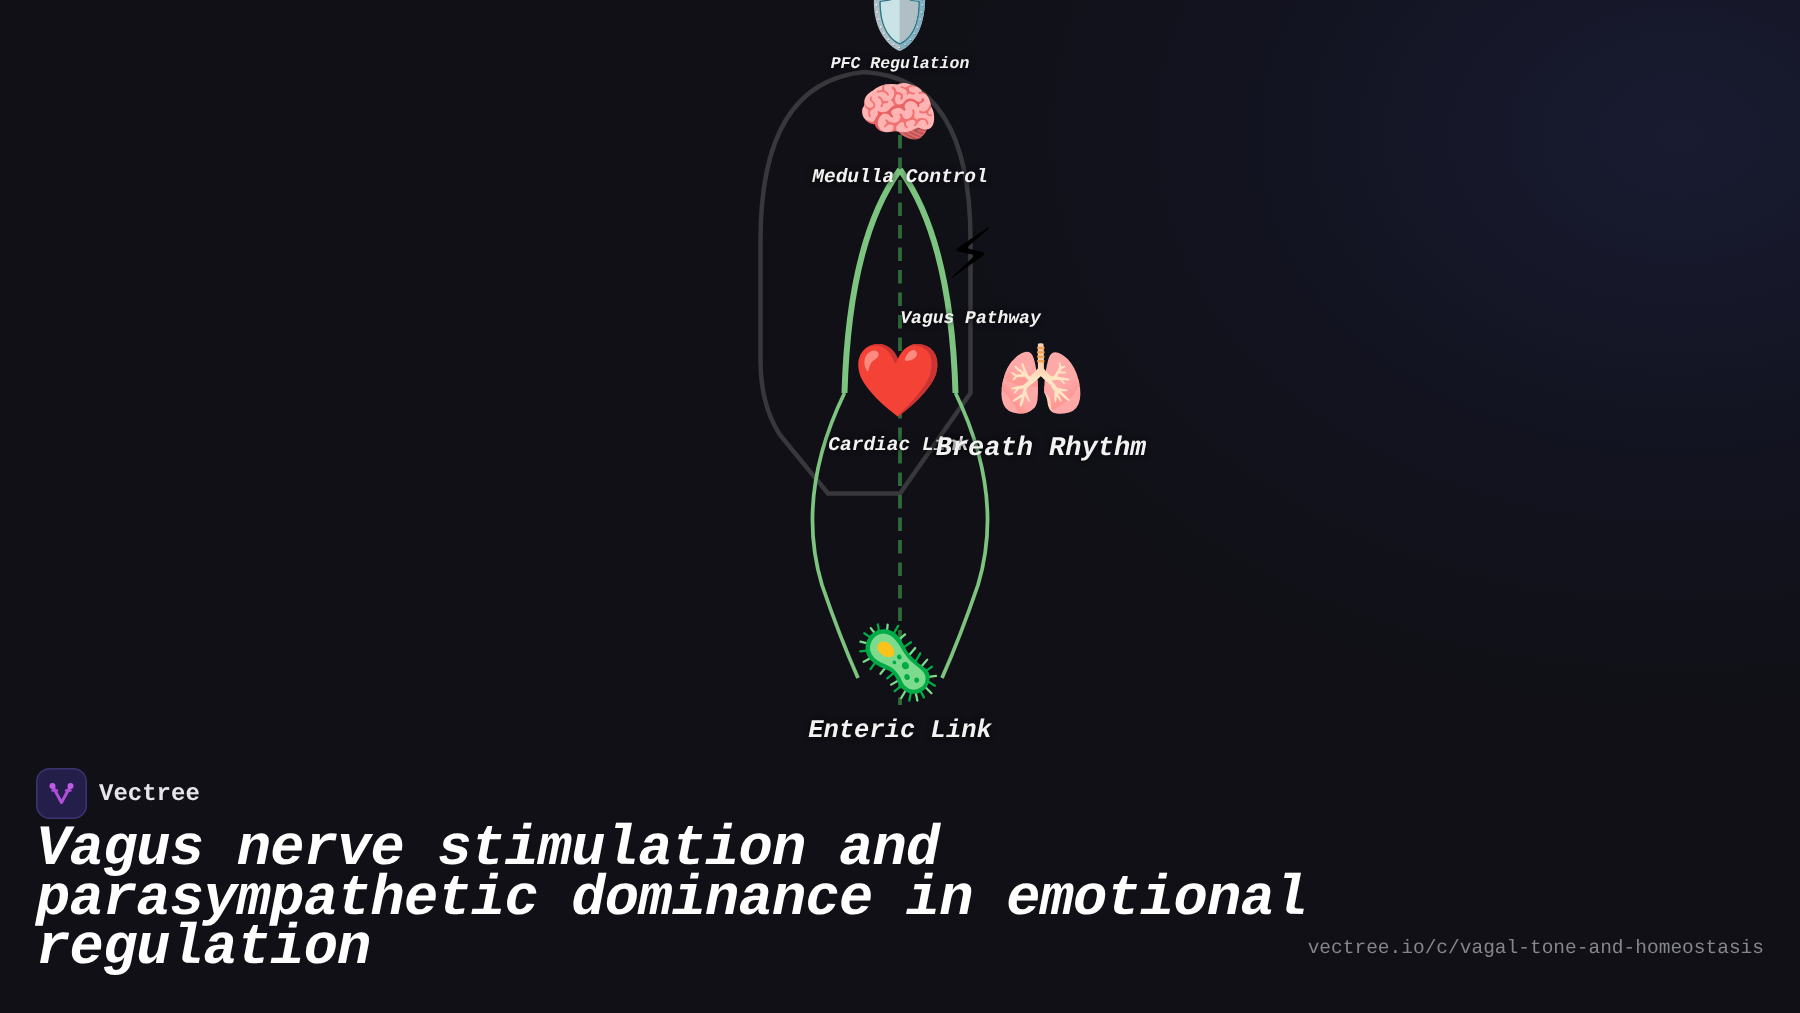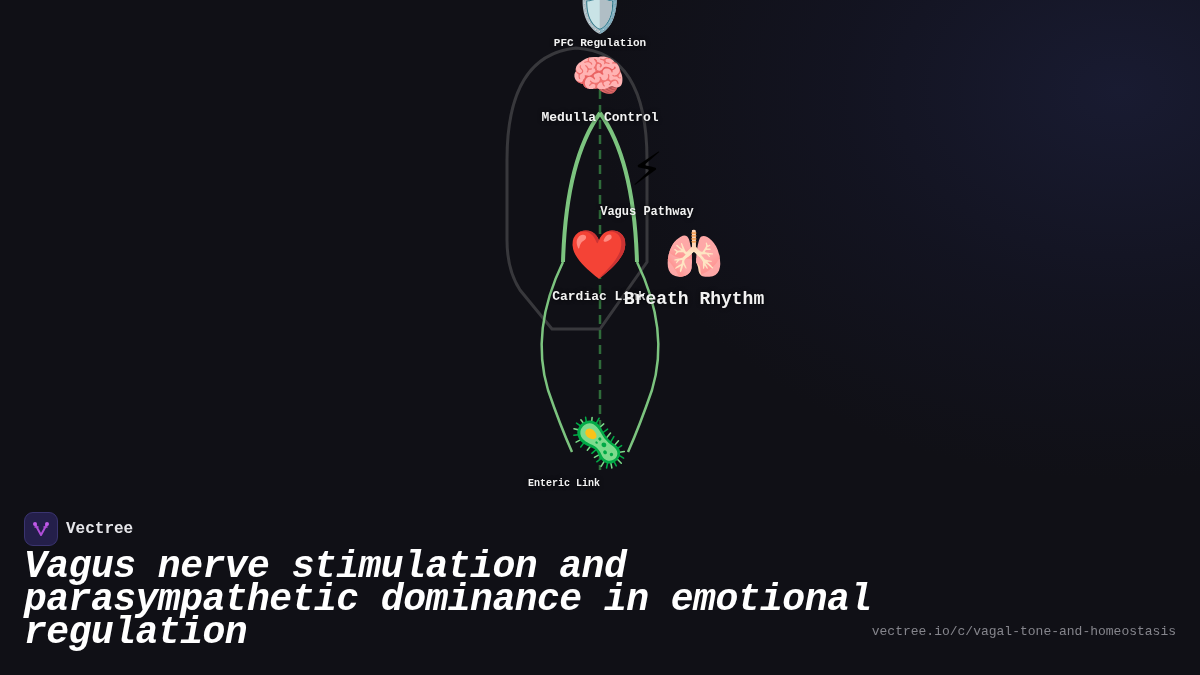--- a/index.html
+++ b/index.html
@@ -14,20 +14,21 @@
       pointer-events: none;
     }
     svg.diagram { position: absolute; left: 0; top: 0; }
     .node { position: absolute; transform: translateX(-50%); text-align: center; }
     .node-icon { display: block; line-height: 1; font-family: "DejaVu Sans", sans-serif; }
     .node-label {
       position: absolute; white-space: nowrap; color: #f2f2f2;
       font-weight: bold; font-family: "Liberation Mono", "DejaVu Sans Mono", monospace;
       transform: translateX(-50%);
       text-shadow: 0 0 4px rgba(0,0,0,0.8);
+      font-style: italic;
     }
     .brand {
       position: absolute; left: 24px; top: 512px; display: flex; align-items: center; gap: 8px;
     }
     .brand-logo {
       width: 32px; height: 32px; border-radius: 9px; background: #241f4a;
       border: 1px solid #3a3470; display: flex; align-items: center; justify-content: center;
     }
     .brand-name { color: #e6e6ea; font-size: 16px; font-weight: bold; }
     .title {
@@ -80,21 +81,21 @@
 <div class="node-label" style="left:599px; top:289px; font-size:13px;">Cardiac Link</div>
 
 <div class="node" style="left:694px; top:230px;">
   <span class="node-icon" style="font-size:48px;">🫁</span>
 </div>
 <div class="node-label" style="left:694px; top:289px; font-size:18px;">Breath Rhythm</div>
 
 <div class="node" style="left:599px; top:418px;">
   <span class="node-icon" style="font-size:48px;">🦠</span>
 </div>
-<div class="node-label" style="left:564px; top:478px; font-size:10px;">Enteric Link</div>
+<div class="node-label" style="left:600px; top:478px; font-size:17px;">Enteric Link</div>
 
 <div class="brand">
   <div class="brand-logo">
     <svg width="20" height="18" viewBox="0 0 20 18">
       <path d="M4 4 L10 15 L16 4" fill="none" stroke="#b04ed8" stroke-width="2" stroke-linecap="round" stroke-linejoin="round"></path>
       <circle cx="4" cy="4" r="2" fill="#c05ae8"></circle>
       <circle cx="16" cy="4" r="2" fill="#c05ae8"></circle>
       <path d="M4 7 L7 7 M16 7 L13 7" stroke="#b04ed8" stroke-width="1.6" stroke-linecap="round"></path>
     </svg>
   </div>

